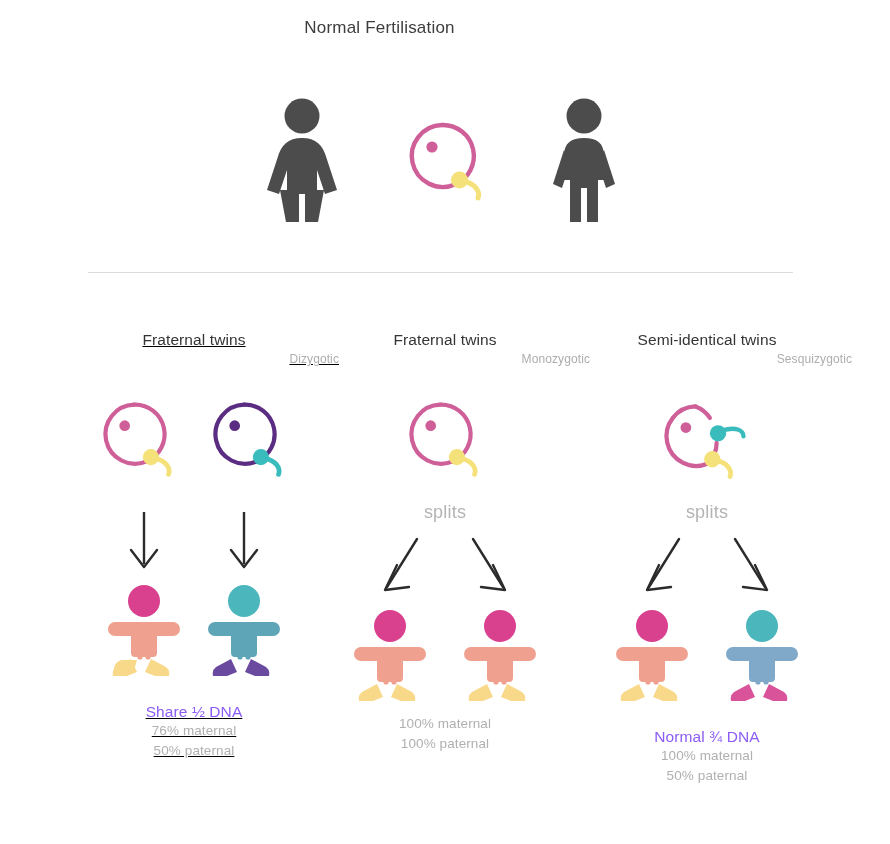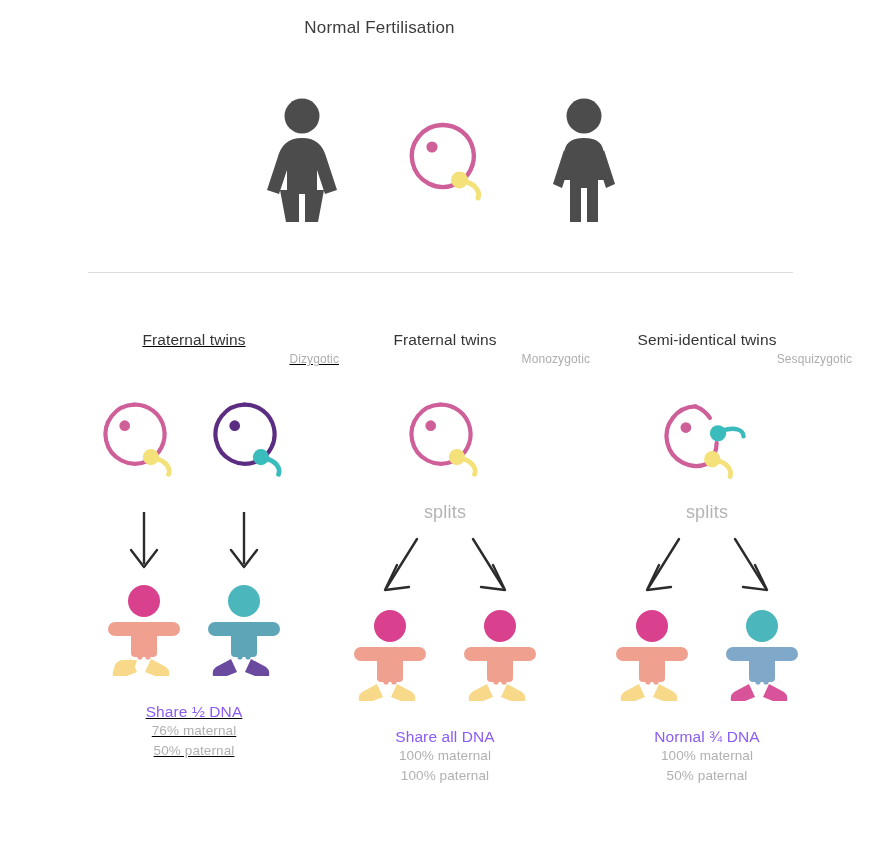--- a/index.html
+++ b/index.html
@@ -216,21 +216,20 @@
       <svg width="74" height="92" viewBox="0 0 74 92">
         <circle cx="37" cy="17" r="16" fill="#d9418f"></circle>
         <path d="M8 38 h58 a7 7 0 0 1 0 14 h-16 v17 a4 4 0 0 1 -4 4 h-18 a4 4 0 0 1 -4 -4 v-17 h-16 a7 7 0 0 1 0 -14 z" fill="#f0a08f"></path>
         <circle cx="33" cy="73" r="2.6" fill="#f0a08f"></circle>
         <circle cx="41" cy="73" r="2.6" fill="#f0a08f"></circle>
         <path d="M24 75 L9 83 a8 8 0 0 0 -1 12 l7 -1 L30 88 Z" fill="#f8d98a"></path>
         <path d="M44 75 L59 83 a8 8 0 0 1 1 12 l-7 -1 L38 88 Z" fill="#f8d98a"></path>
       </svg>
     </div>
 
-    <div class="share-title">Share all DNA</div>
     <div class="share-line">100% maternal</div>
     <div class="share-line">100% paternal</div>
   </div>
 
   <div class="col col-3">
     <div class="col-title">Semi-identical twins</div>
     <div class="col-sub">Sesquizygotic</div>
 
     <div class="zygote-row">
       <svg width="96" height="86" viewBox="0 0 100 86">

